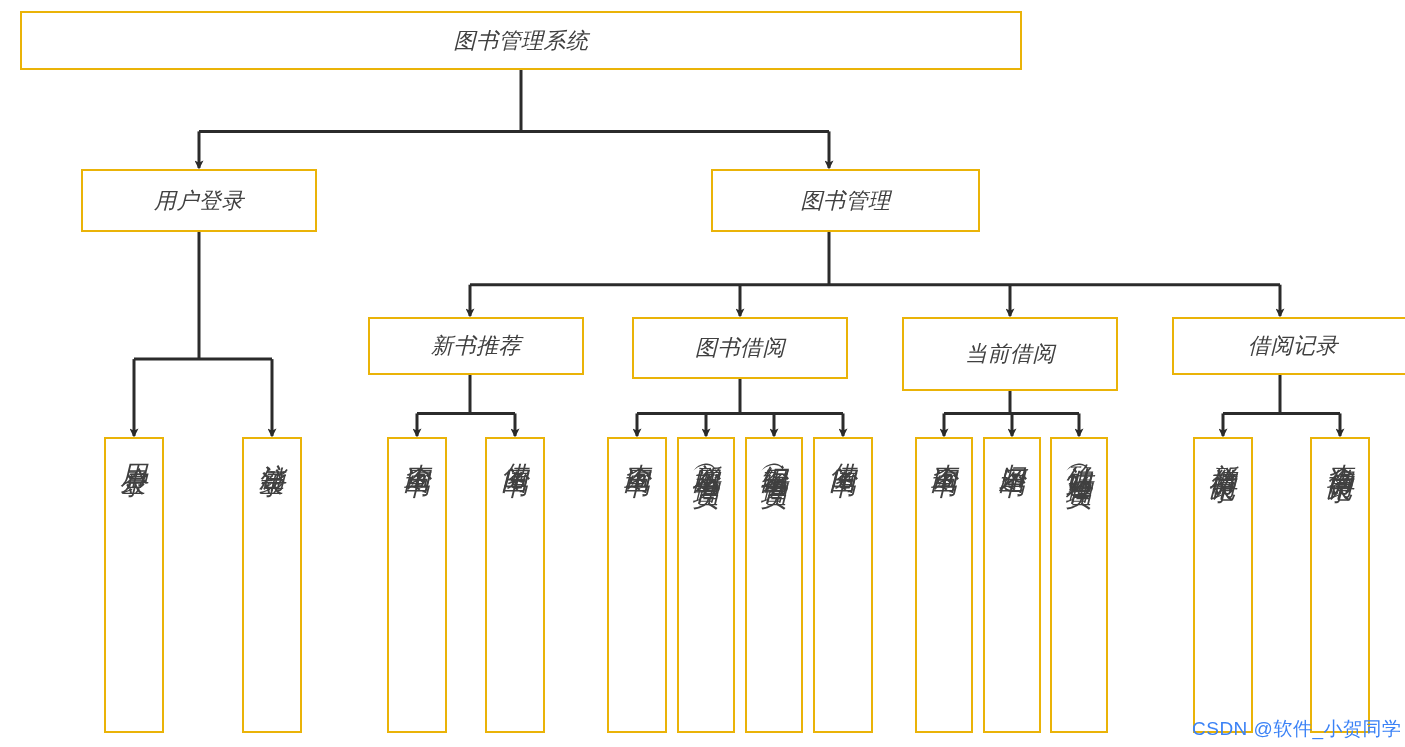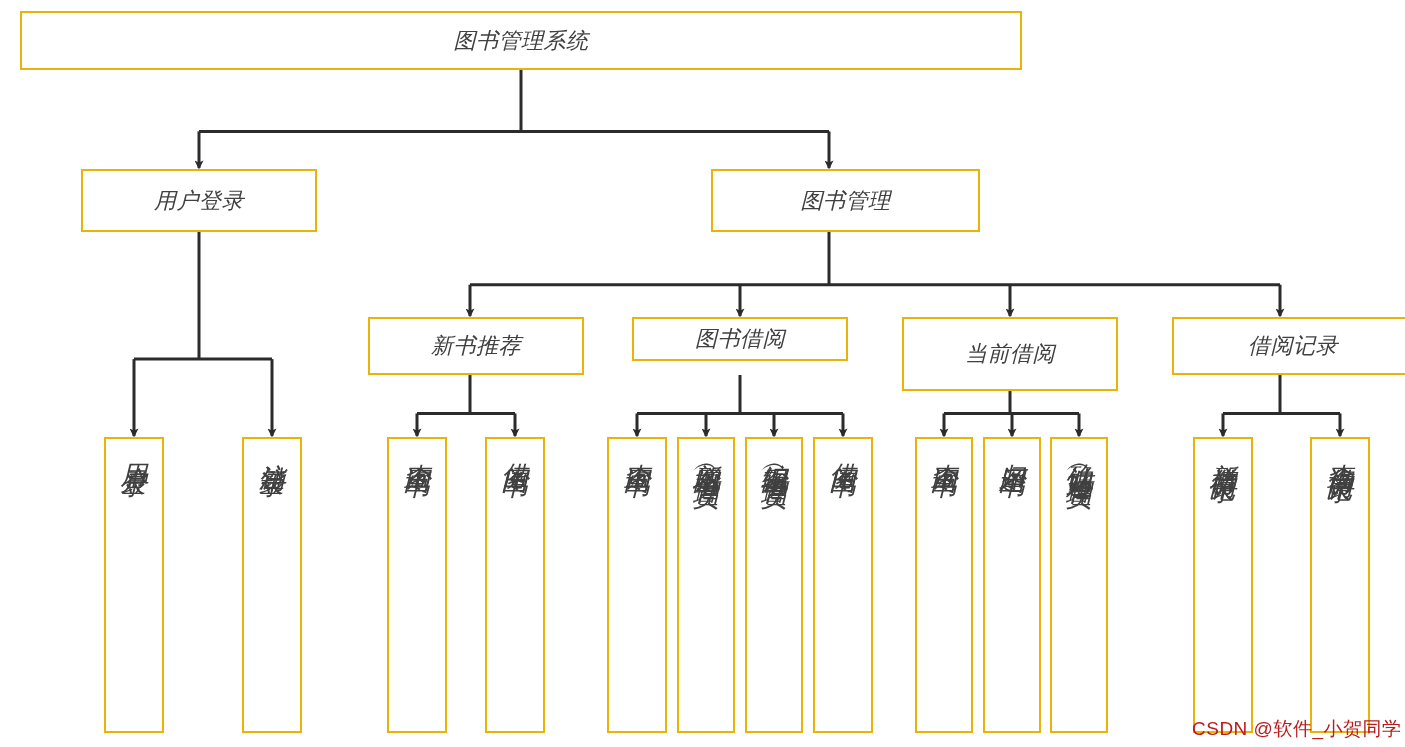--- a/index.html
+++ b/index.html
@@ -130,21 +130,21 @@
   <div class="node horiz" style="left: 81px; top: 169px; width: 236px; height: 63px;">
     <span class="label">用户登录</span>
   </div>
   <div class="node horiz" style="left: 711px; top: 169px; width: 269px; height: 63px;">
     <span class="label">图书管理</span>
   </div>
 
   <div class="node horiz" style="left: 362px; top: 317px; width: 216px; height: 58px; margin-left: 6px;">
     <span class="label">新书推荐</span>
   </div>
-  <div class="node horiz" style="left: 632px; top: 317px; width: 216px; height: 44px;">
+  <div class="node horiz" style="left: 632px; top: 317px; width: 216px; height: 62px;">
     <span class="label">图书借阅</span>
   </div>
   <div class="node horiz" style="left: 902px; top: 317px; width: 216px; height: 74px;">
     <span class="label">当前借阅</span>
   </div>
   <div class="node horiz" style="left: 1172px; top: 317px; width: 242px; height: 58px;">
     <span class="label">借阅记录</span>
   </div>
 
   <div class="node vert" style="left: 104px; top: 437px; width: 60px; height: 296px;">
@@ -184,15 +184,15 @@
     <span class="label">确认归还（管理员）</span>
   </div>
 
   <div class="node vert" style="left: 1193px; top: 437px; width: 60px; height: 296px;">
     <span class="label">新增借阅记录</span>
   </div>
   <div class="node vert" style="left: 1310px; top: 437px; width: 60px; height: 296px;">
     <span class="label">查询借阅记录</span>
   </div>
 
-  <div class="watermark" style="left: 1192px; top: 716px; color: #b91c1c;">CSDN @软件_小贺同学</div>
+  <div class="watermark" style="left: 1192px; top: 716px; color: #3b82f6;">CSDN @软件_小贺同学</div>
 
 </div>
 
 </body></html>

